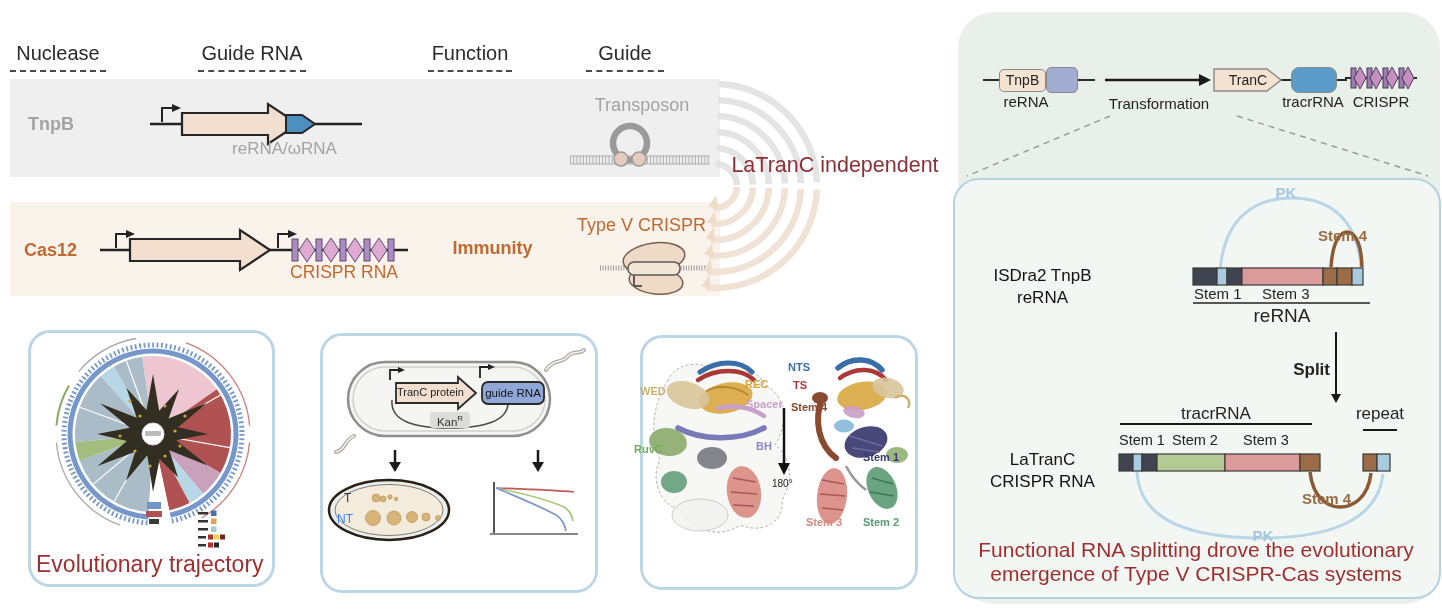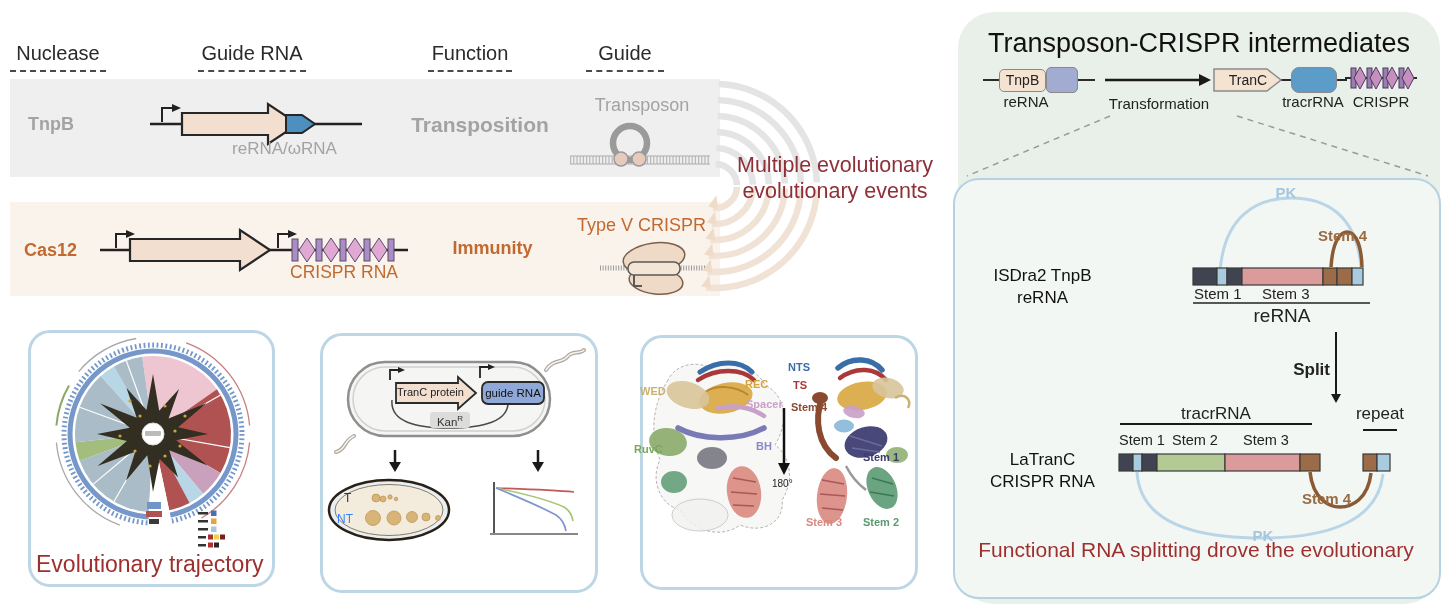--- a/index.html
+++ b/index.html
@@ -33,21 +33,20 @@
   <div class="t bold graytxt" style="left:28px;top:114px;font-size:18px;">TnpB</div>
 
   <svg style="left:150px;top:96px;" width="215" height="56" viewBox="0 0 215 56">
     <line x1="0" y1="28" x2="212" y2="28" stroke="#222" stroke-width="2.5"></line>
     <path d="M12,26 V12 H22" fill="none" stroke="#222" stroke-width="2"></path>
     <polygon points="22,8 22,16 31,12" fill="#222"></polygon>
     <polygon points="32,17 118,17 118,8 148,28 118,48 118,39 32,39" fill="#f2dfd0" stroke="#262626" stroke-width="2.2"></polygon>
     <polygon points="136,19 152,19 165,28 152,37 136,37" fill="#4d8fbf" stroke="#262626" stroke-width="2"></polygon>
   </svg>
   <div class="t graytxt ctr" style="left:222px;top:139px;width:125px;font-size:17px;">reRNA/ωRNA</div>
-  <div class="t bold graytxt ctr" style="left:398px;top:113px;width:164px;font-size:21px;">Transposition</div>
   <div class="t graytxt ctr" style="left:582px;top:95px;width:120px;font-size:18px;">Transposon</div>
 
   <svg style="left:565px;top:118px;" width="150" height="52" viewBox="0 0 150 52">
     <line x1="5" y1="42" x2="145" y2="42" stroke="#b8b8b8" stroke-width="8" stroke-dasharray="1.2 2"></line>
     <line x1="5" y1="38" x2="145" y2="38" stroke="#adadad" stroke-width="1"></line>
     <line x1="5" y1="46" x2="145" y2="46" stroke="#adadad" stroke-width="1"></line>
     <circle cx="65" cy="25" r="17" fill="none" stroke="#9a9a9a" stroke-width="6.5"></circle>
     <circle cx="56" cy="41" r="7" fill="#e6cbbd" stroke="#9a9a9a" stroke-width="1.5"></circle>
     <circle cx="74" cy="41" r="7" fill="#e6cbbd" stroke="#9a9a9a" stroke-width="1.5"></circle>
   </svg>
@@ -105,25 +104,23 @@
     </g>
     <g fill="#eedcc9">
       <polygon points="0,-5 0,5 -13,0" transform="translate(10.1,145.9) rotate(105)"></polygon>
       <polygon points="0,-5 0,5 -13,0" transform="translate(8.7,161.8) rotate(105)"></polygon>
       <polygon points="0,-5 0,5 -13,0" transform="translate(7.3,177.8) rotate(105)"></polygon>
       <polygon points="0,-5 0,5 -13,0" transform="translate(5.9,193.7) rotate(105)"></polygon>
       <polygon points="0,-5 0,5 -13,0" transform="translate(4.5,209.7) rotate(105)"></polygon>
       <polygon points="0,-5 0,5 -13,0" transform="translate(3.1,225.6) rotate(105)"></polygon>
     </g>
   </svg>
-  <div class="t redtxt ctr" style="left:715px;top:153px;width:240px;font-size:21.5px;">Multiple evolutionary</div>
-  <div class="t redtxt ctr" style="left:715px;top:179px;width:240px;font-size:21.5px;">evolutionary events</div>
+  <div class="t redtxt ctr" style="left:715px;top:153px;width:240px;font-size:21.5px;">LaTranC independent</div>
 
   <div class="abs" style="left:958px;top:12px;width:482px;height:592px;background:#e9efe9;border-radius:36px;"></div>
-  <div class="t ctr" style="left:968px;top:28px;width:462px;font-size:27px;color:#111;">Transposon-CRISPR intermediates</div>
 
   <svg style="left:975px;top:64px;" width="460" height="56" viewBox="0 0 460 56">
     <line x1="8" y1="16" x2="120" y2="16" stroke="#2a2a2a" stroke-width="2"></line>
     <line x1="302" y1="16" x2="372" y2="16" stroke="#2a2a2a" stroke-width="2"></line>
     <line x1="130" y1="16" x2="224" y2="16" stroke="#1a1a1a" stroke-width="2.5"></line>
     <polygon points="224,10 224,22 236,16" fill="#1a1a1a"></polygon>
     <polygon points="239,5 292,5 306,16 292,27 239,27" fill="#f5e3d2" stroke="#8a8a8a" stroke-width="1.5"></polygon>
   </svg>
   <div class="box" style="left:999px;top:69px;width:45px;height:21px;background:#f5e3d2;font-size:14px;text-align:center;line-height:21px;">TnpB</div>
   <div class="box" style="left:1046px;top:67px;width:30px;height:24px;background:#a2abd0;"></div>
@@ -203,20 +200,21 @@
   <div class="t ctr" style="left:1166px;top:404px;width:100px;font-size:17px;">tracrRNA</div>
   <div class="t ctr" style="left:1350px;top:404px;width:60px;font-size:17px;">repeat</div>
   <div class="t" style="left:1119px;top:432px;font-size:14.5px;">Stem 1</div>
   <div class="t" style="left:1172px;top:432px;font-size:14.5px;">Stem 2</div>
   <div class="t" style="left:1243px;top:432px;font-size:14.5px;">Stem 3</div>
   <div class="t ctr" style="left:980px;top:450px;width:125px;font-size:17px;color:#111;">LaTranC</div>
   <div class="t ctr" style="left:980px;top:472px;width:125px;font-size:17px;color:#111;">CRISPR RNA</div>
   <div class="t bold" style="left:1302px;top:490px;font-size:15px;color:#9a6b42;">Stem 4</div>
   <div class="t bold ctr" style="left:1243px;top:527px;width:40px;font-size:15px;color:#a4c6de;">PK</div>
   <div class="t ctr" style="left:962px;top:538px;width:468px;font-size:21px;color:#9e2f2f;">Functional RNA splitting drove the evolutionary</div>
+  <div class="t ctr" style="left:962px;top:562px;width:468px;font-size:21px;color:#9e2f2f;">emergence of Type V CRISPR-Cas systems</div>
 
   <div class="panel" style="left:28px;top:330px;width:241px;height:251px;"></div>
   <svg style="left:40px;top:336px;" width="225" height="212" viewBox="0 0 225 212">
 
     <g stroke="none">
       <path d="M113,98 L102.2,20.8 A78,78 0 0 1 176.9,53.2 Z" fill="#edc6d2"></path>
       <path d="M113,98 L176.9,53.2 A78,78 0 0 1 180.5,137 Z" fill="#b05252"></path>
       <path d="M113,98 L180.5,137 A78,78 0 0 1 163.1,157.7 Z" fill="#c9a1bd"></path>
       <path d="M113,98 L163.1,157.7 A78,78 0 0 1 149.6,166.9 Z" fill="#b7d7e6"></path>
       <path d="M113,98 L149.6,166.9 A78,78 0 0 1 129.2,174.3 Z" fill="#b05252"></path>

